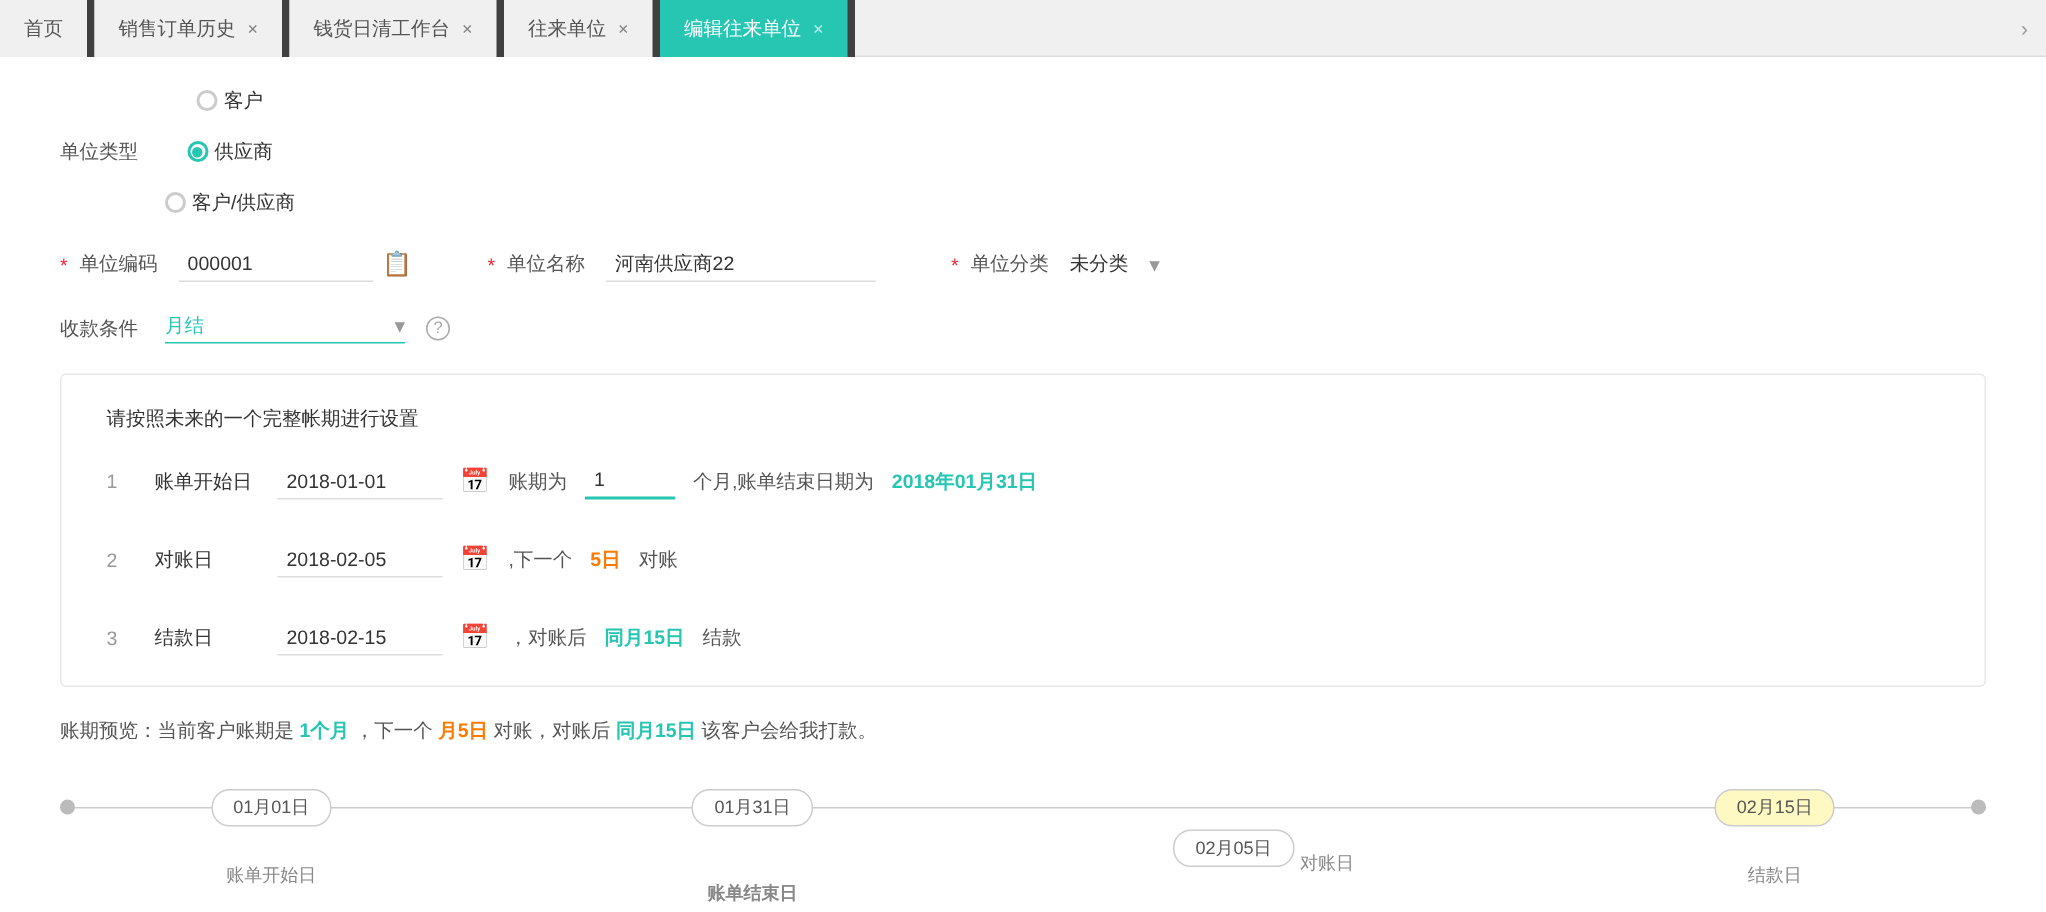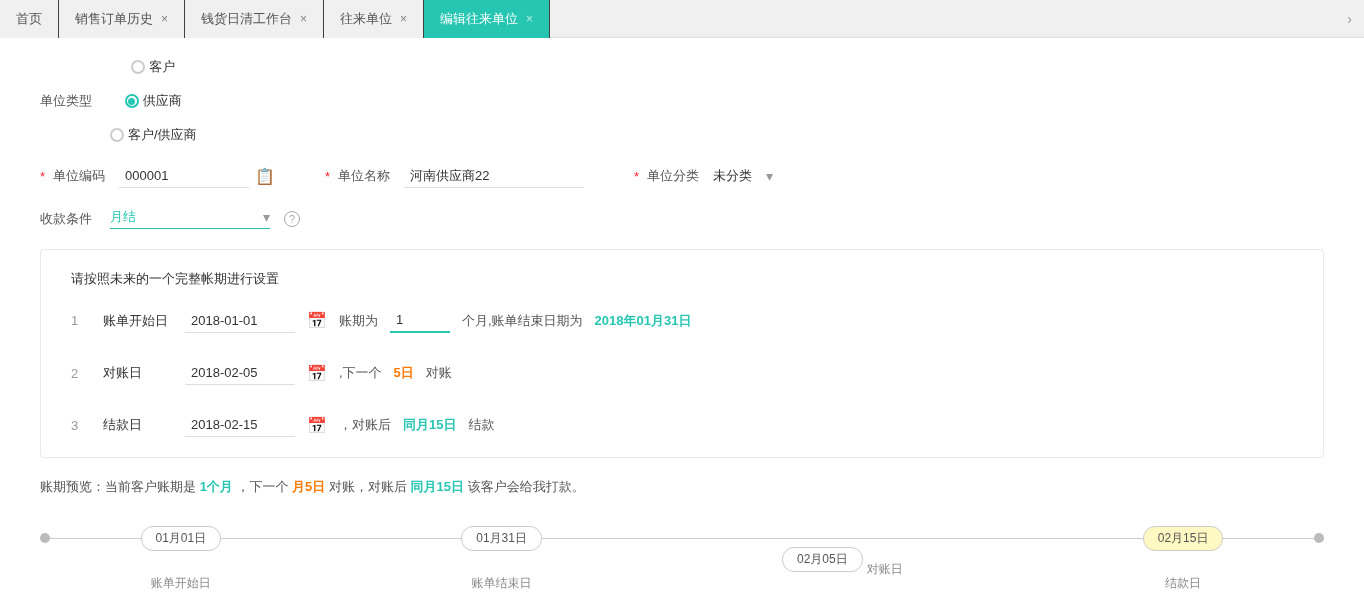--- a/index.html
+++ b/index.html
@@ -13,21 +13,21 @@
       height: 38px;
       padding-left: 0;
     }
     .tab {
       display: flex; align-items: center;
       padding: 0 16px;
       height: 38px;
       cursor: pointer;
       font-size: 13px;
       color: #555;
-      border-right: 1px solid #404040;
+      border-right: 5px solid #404040;
       background: #f0f0f0;
       white-space: nowrap;
     }
     .tab.active {
       background: #26c6b3;
       color: #fff;
     }
     .tab .close-btn {
       margin-left: 8px;
       font-size: 12px;
@@ -326,21 +326,21 @@
 
     <div style="position:absolute; right:0; top:17px; width:10px; height:10px; border-radius:50%; background:#bbb; z-index:1;"></div>
 
     <div style="display:flex; justify-content:space-around; position:relative; z-index:1;gap:39px;">
       <div style="display:flex; flex-direction:column; align-items:center; gap:4px;">
         <div style="background:#fff; border:1px solid #ccc; border-radius:12px; padding:3px 14px; font-size:12px; color:#555;">01月01日</div>
         <div style="font-size:12px; color:#888; margin-top:20px;">账单开始日</div>
       </div>
       <div style="display:flex; flex-direction:column; align-items:center; gap:4px;">
         <div style="background:#fff; border:1px solid #ccc; border-radius:12px; padding:3px 14px; font-size:12px; color:#555;text-align:center;">01月31日</div>
-        <div style="font-size:12px; color:#888; margin-top:20px;">账单结束日</div>
+        <div style="font-size:12px; color:#888; margin-top:32px;font-weight:bold;">账单结束日</div>
       </div>
       <div style="display:flex; flex-direction:row; align-items:center; gap:4px;">
         <div style="background:#fff; border:1px solid #ccc; border-radius:12px; padding:3px 14px; font-size:12px; color:#555;">02月05日</div>
         <div style="font-size:12px; color:#888; margin-top:20px;">对账日</div>
       </div>
       <div style="display:flex; flex-direction:column; align-items:center; gap:4px;">
         <div style="background:#fef9c3; border:1px solid #ccc; border-radius:12px; padding:3px 14px; font-size:12px; color:#555;">02月15日</div>
         <div style="font-size:12px; color:#888; margin-top:20px;">结款日</div>
       </div>
     </div>

